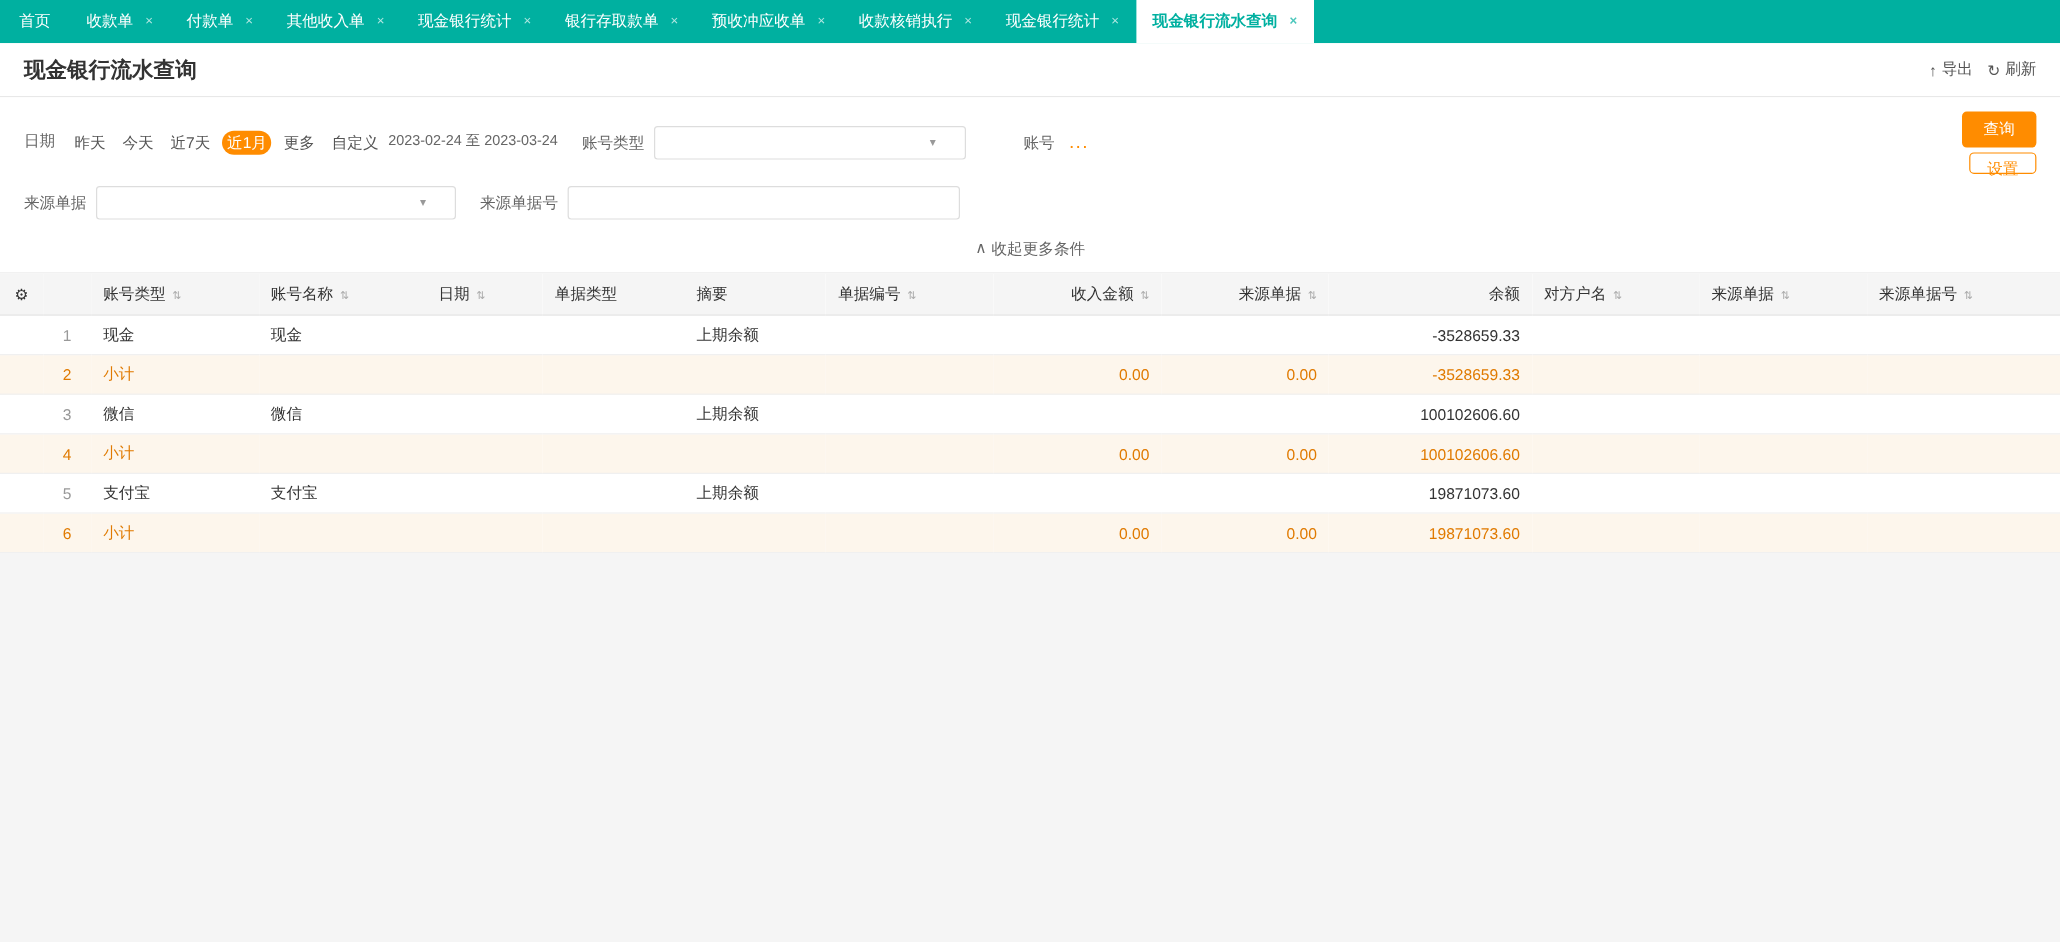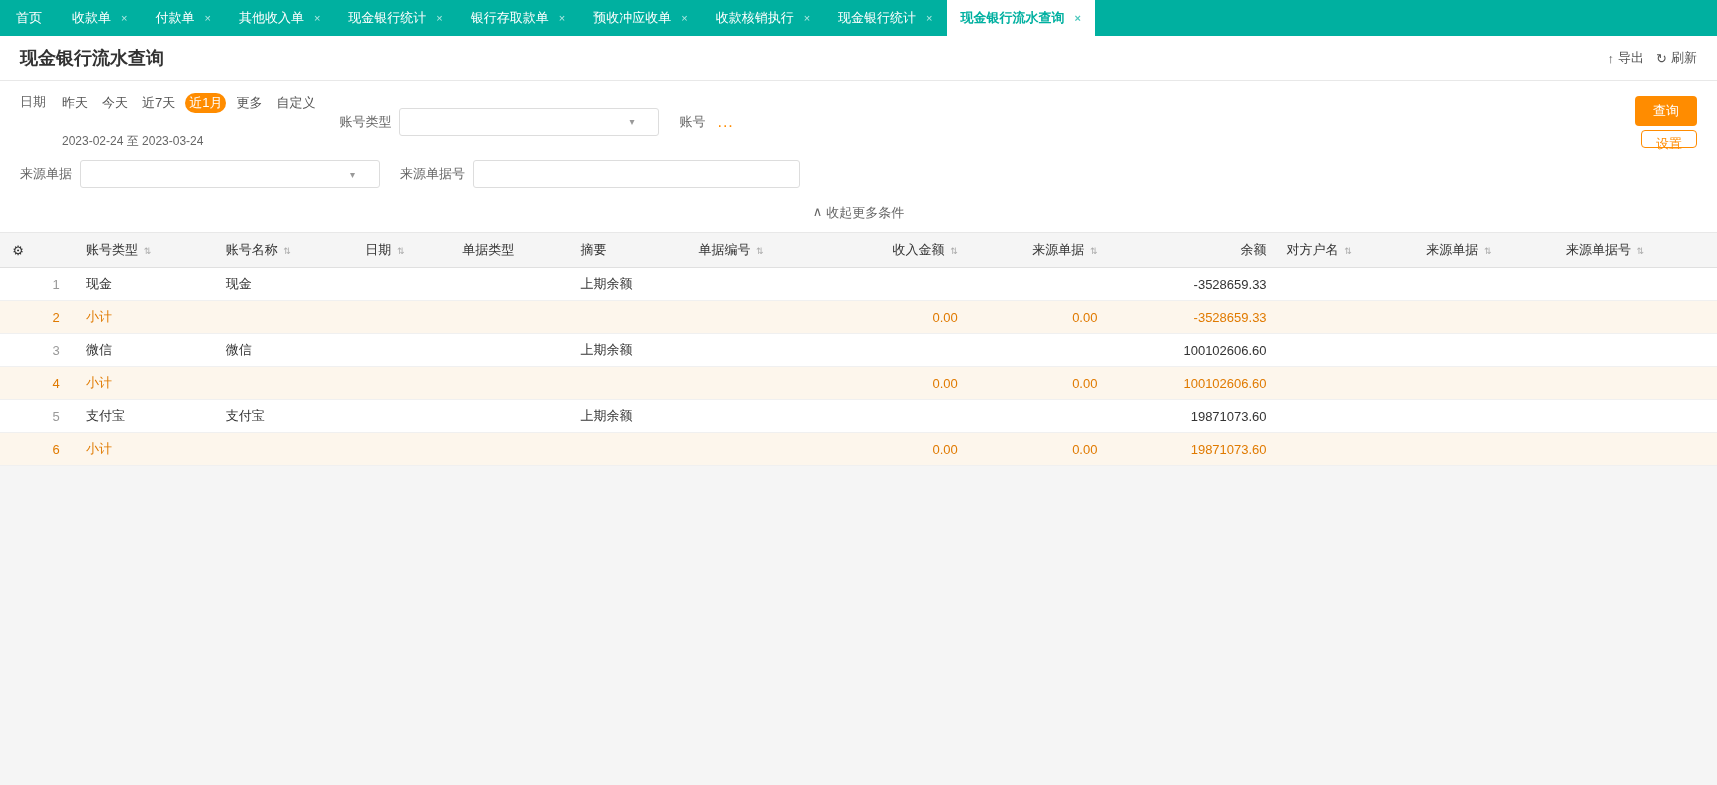--- a/index.html
+++ b/index.html
@@ -298,42 +298,42 @@
       <span>刷新</span>
     </div>
   </div>
 </div>
 
 <div class="filter-area">
   <div class="filter-row">
 
     <div style="display:flex;align-items:flex-start;gap:8px;">
       <span class="filter-label">日期</span>
-      <div style="display:flex;flex-direction:column;gap:20px;">
+      <div style="display:flex;flex-direction:row;gap:0;">
         <div class="date-options">
           <span class="date-opt">昨天</span>
           <span class="date-opt">今天</span>
           <span class="date-opt">近7天</span>
           <span class="date-opt active">近1月</span>
           <span class="date-opt">更多</span>
           <span class="date-opt">自定义</span>
         </div>
         <div class="date-range-text">2023-02-24 至 2023-03-24</div>
       </div>
     </div>
 
     <div class="filter-field" style="max-width:320px;">
       <span class="filter-label">账号类型</span>
       <div class="filter-select">
         <span></span>
         <span class="chevron-down">▾</span>
       </div>
     </div>
 
-    <div class="filter-field" style="max-width:320px;">
+    <div class="filter-field" style="max-width:320px;margin-left:28px;">
       <span class="filter-label">账号</span>
       <span class="more-dots">...</span>
     </div>
 
     <div style="display:flex;flex-direction:column;gap:4px;align-items:flex-end;margin-left:auto;">
       <button class="query-btn">查询</button>
       <button class="settings-btn">设置</button>
     </div>
   </div>
 

